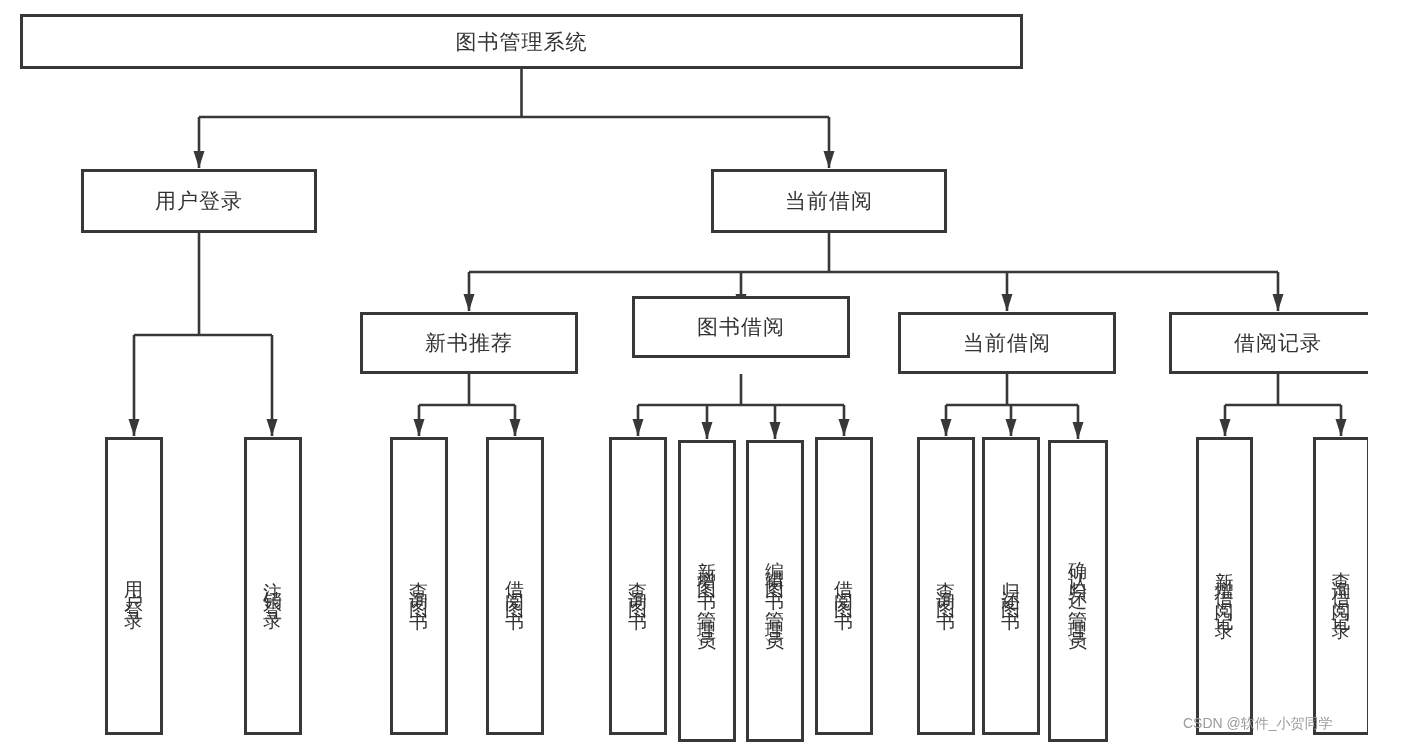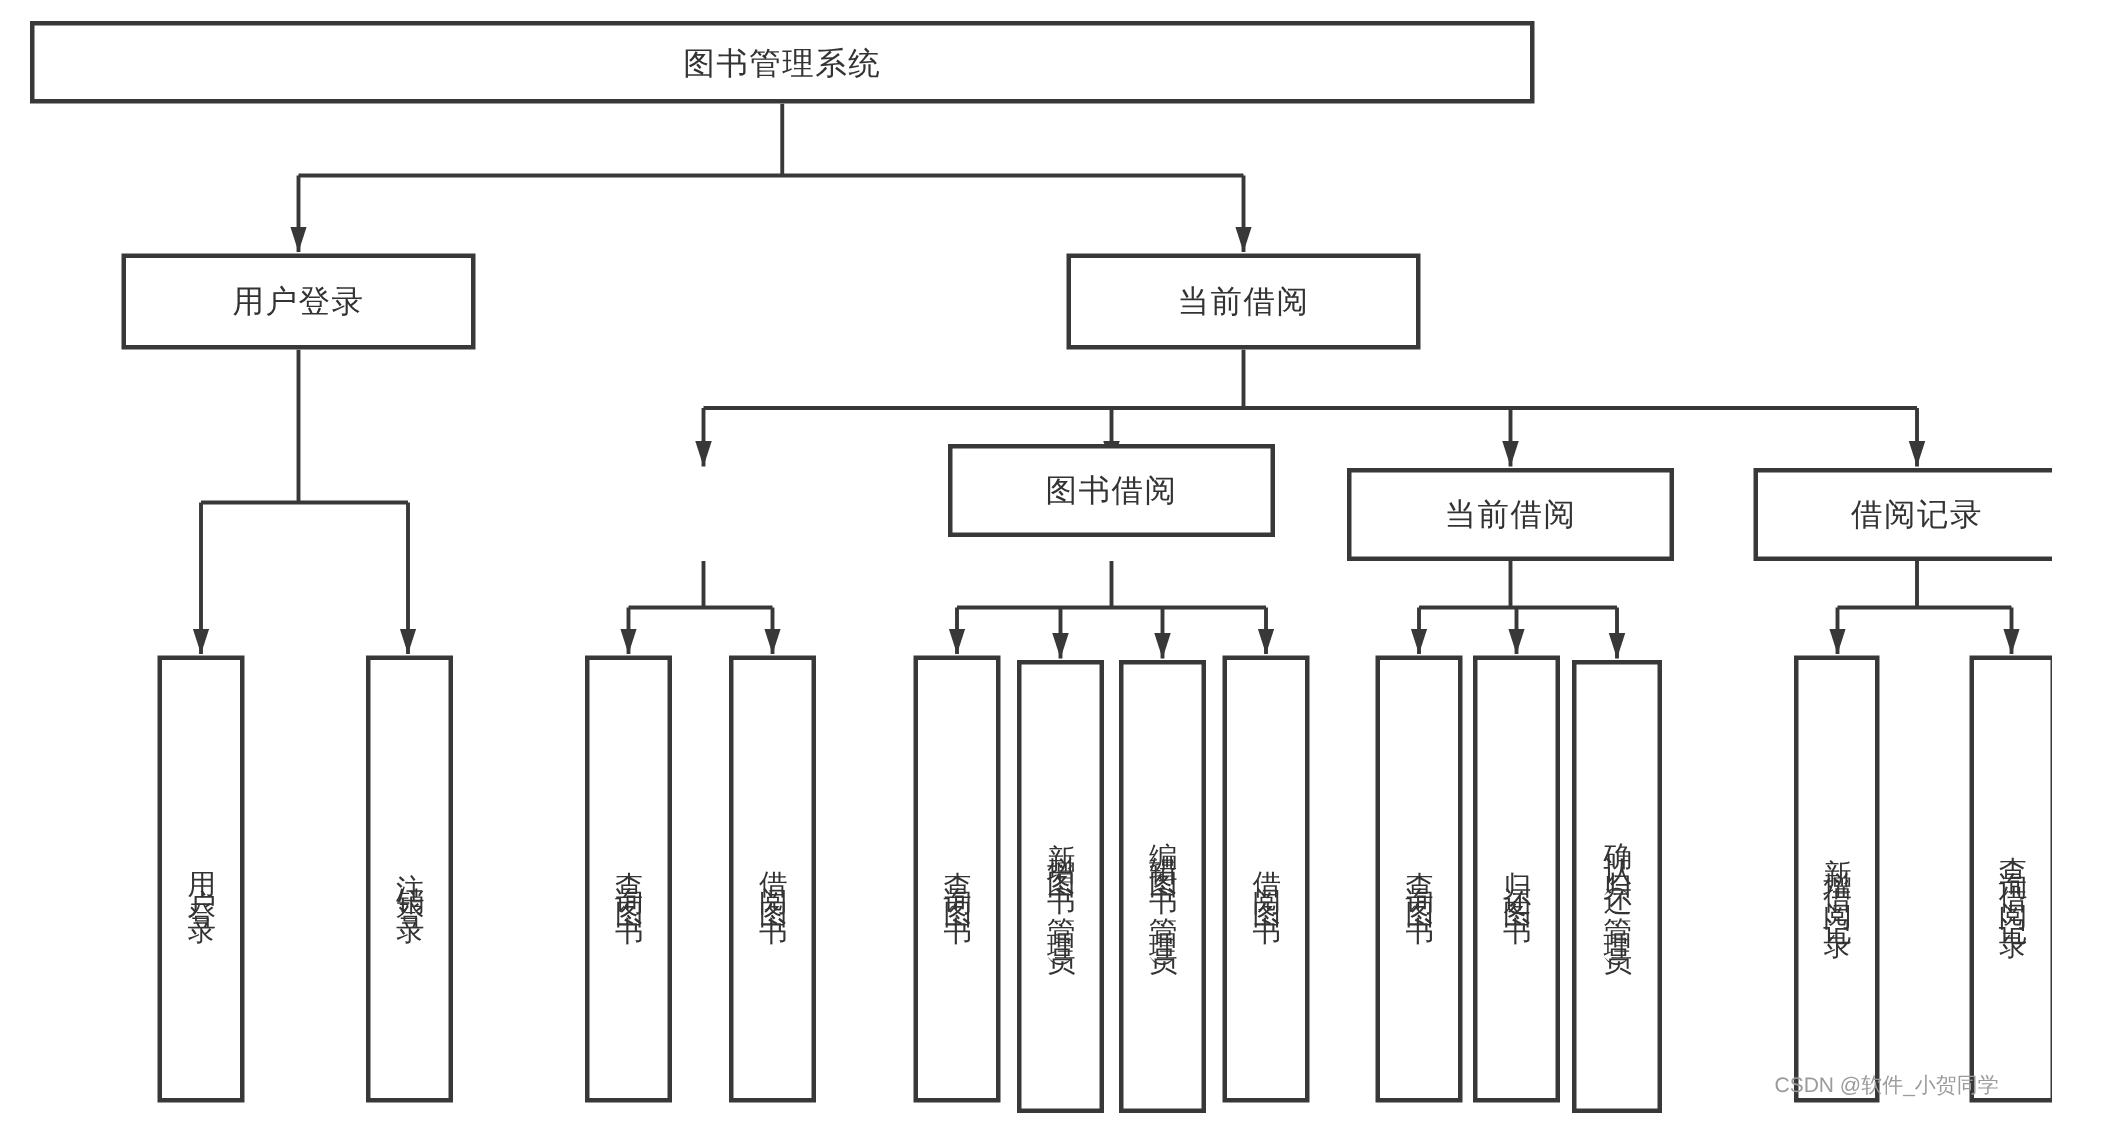--- a/index.html
+++ b/index.html
@@ -108,20 +108,23 @@
     <span>图书管理系统</span>
   </div>
 
   <div class="node h" style="left:81px;top:169px;width:236px;height:64px">
     <span>用户登录</span>
   </div>
   <div class="node h" style="left:711px;top:169px;width:236px;height:64px">
     <span>当前借阅</span>
   </div>
 
+  <div class="node h" style="left:360px;top:312px;width:218px;height:62px">
+    <span>新书推荐</span>
+  </div>
   <div class="node h" style="left:632px;top:296px;width:218px;height:62px">
     <span>图书借阅</span>
   </div>
   <div class="node h" style="left:1169px;top:312px;width:218px;height:62px">
     <span>借阅记录</span>
   </div>
   <div class="node h" style="left:898px;top:312px;width:218px;height:62px">
     <span>当前借阅</span>
   </div>
 

